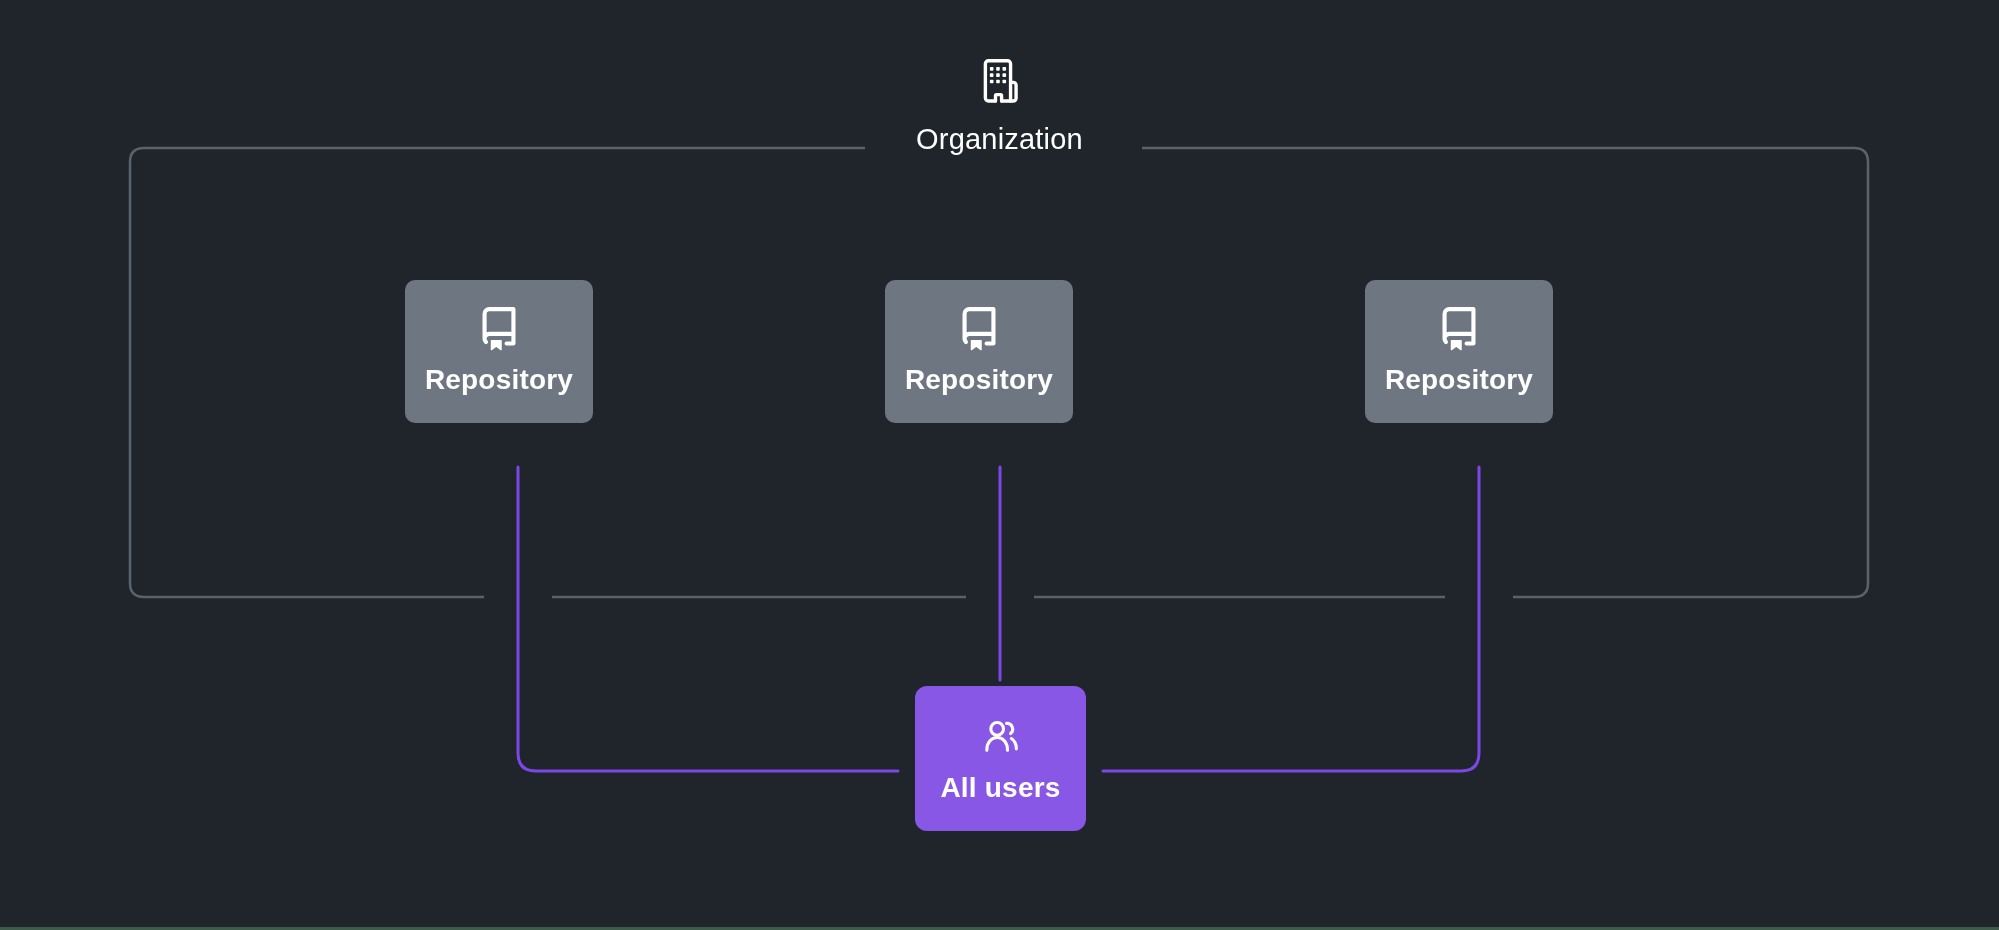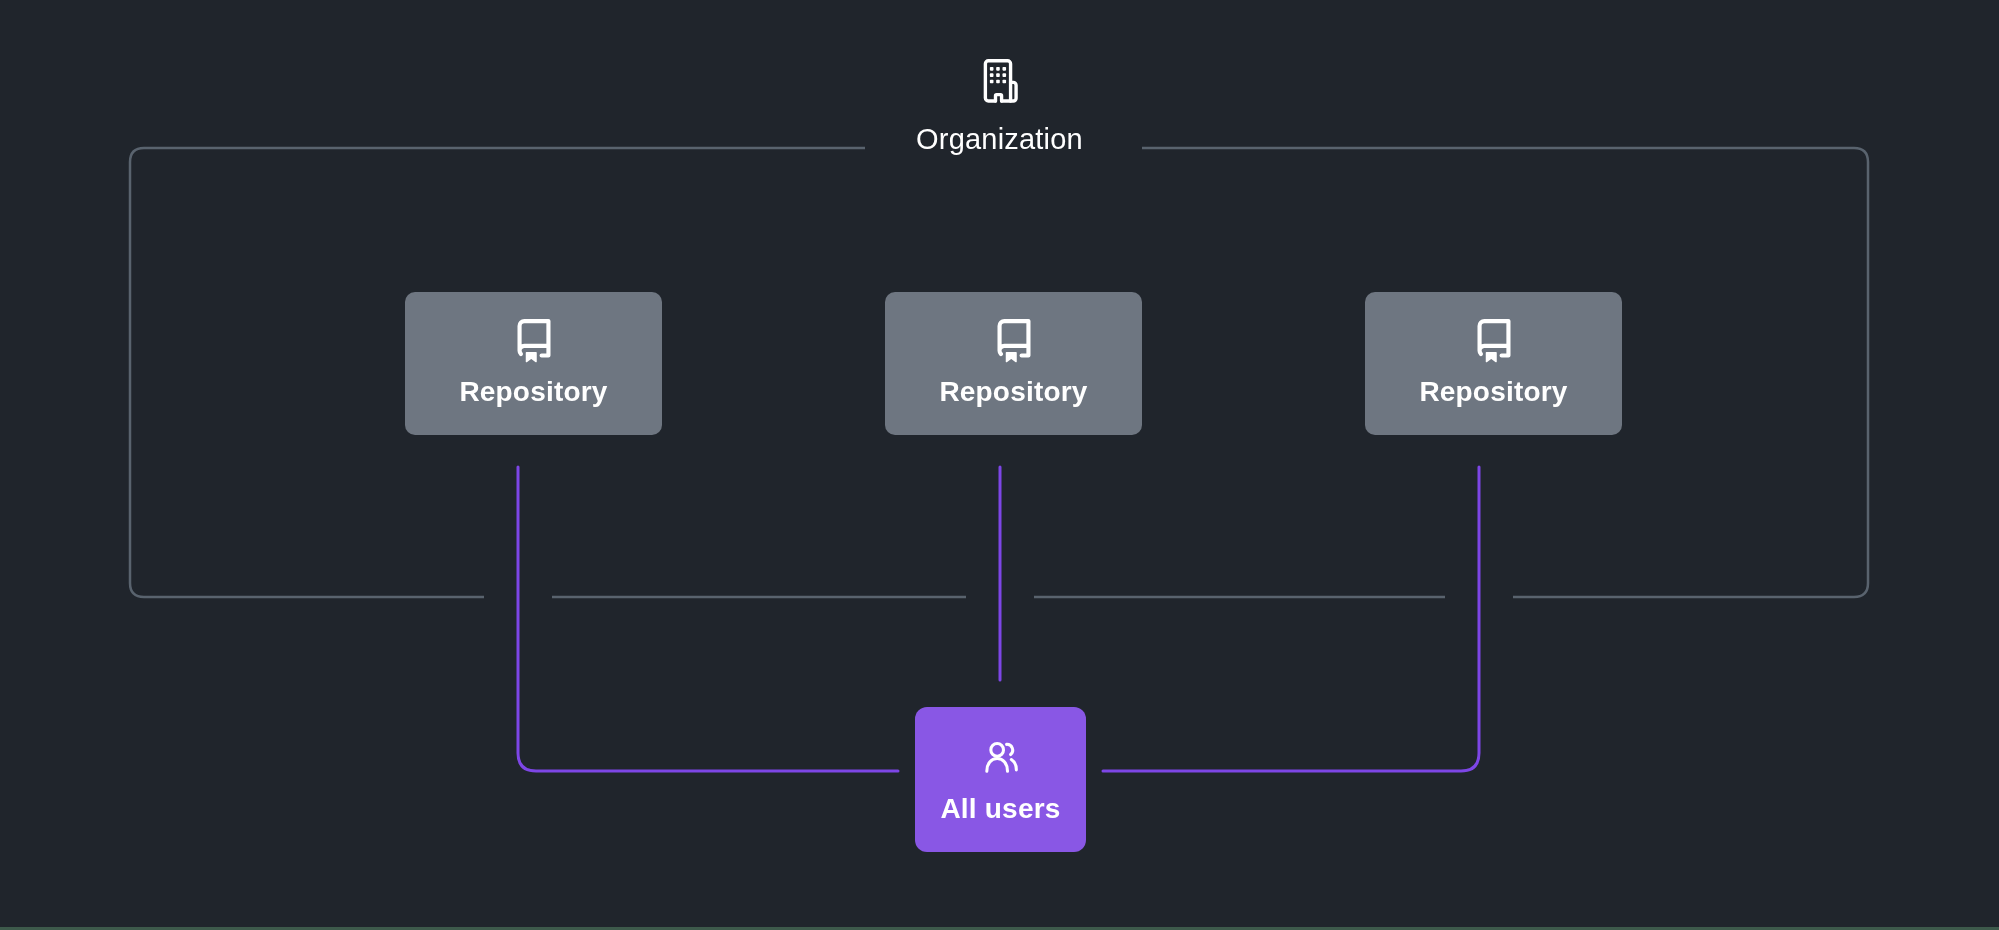--- a/index.html
+++ b/index.html
@@ -43,29 +43,29 @@
 
   
   .node {
     display: flex; flex-direction: column;
     align-items: center; justify-content: center;
     gap: 13px;
     border-radius: 10px;
     box-sizing: border-box;
   }
   .repo-node {
-    width: 257px; height: 143px; top: 292px;
+    width: 188px; height: 143px; top: 280px;
     background: var(--repository-fill, #6e7681);
   }
   .repo-node.pos-left   { left: 405px; }
   .repo-node.pos-middle { left: 885px; }
   .repo-node.pos-right  { left: 1365px; }
 
   .users-node {
-    left: 915px; top: 707px;
+    left: 915px; top: 686px;
     width: 171px; height: 145px;
     background: var(--users-fill, #8957e5);
     border-radius: 12px;
   }
 
   .node-icon { display: block; }
   .repo-node .node-icon { width: 44px; height: 44px; }
   .users-node .node-icon { width: 46px; height: 46px; }
 
   .node-label {

